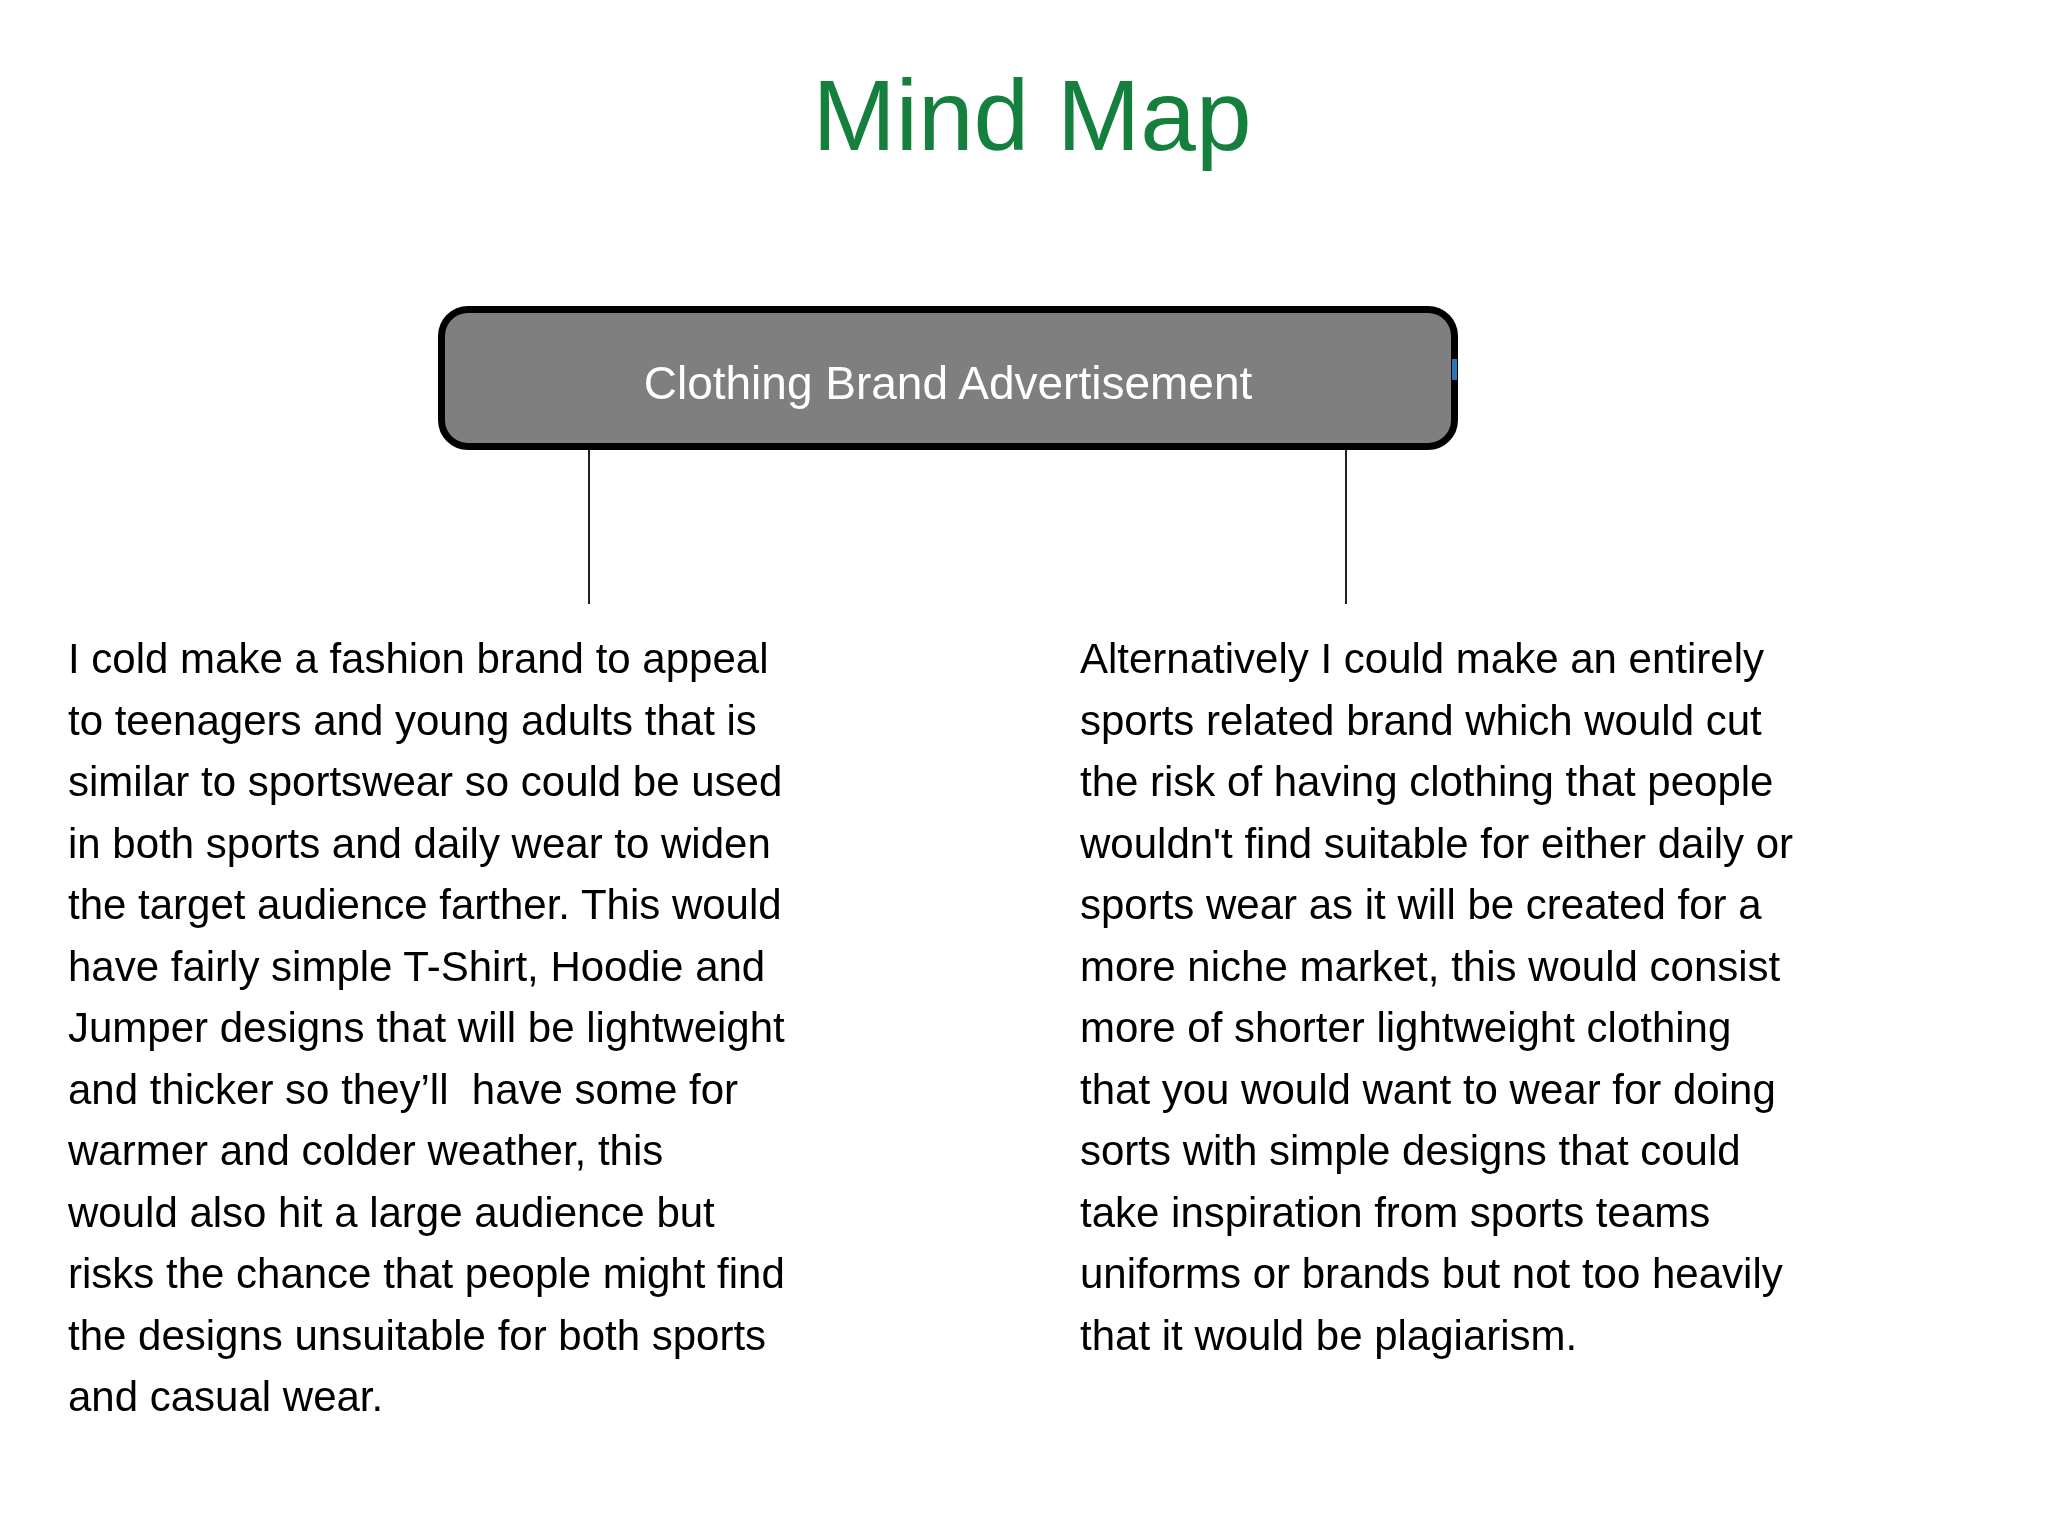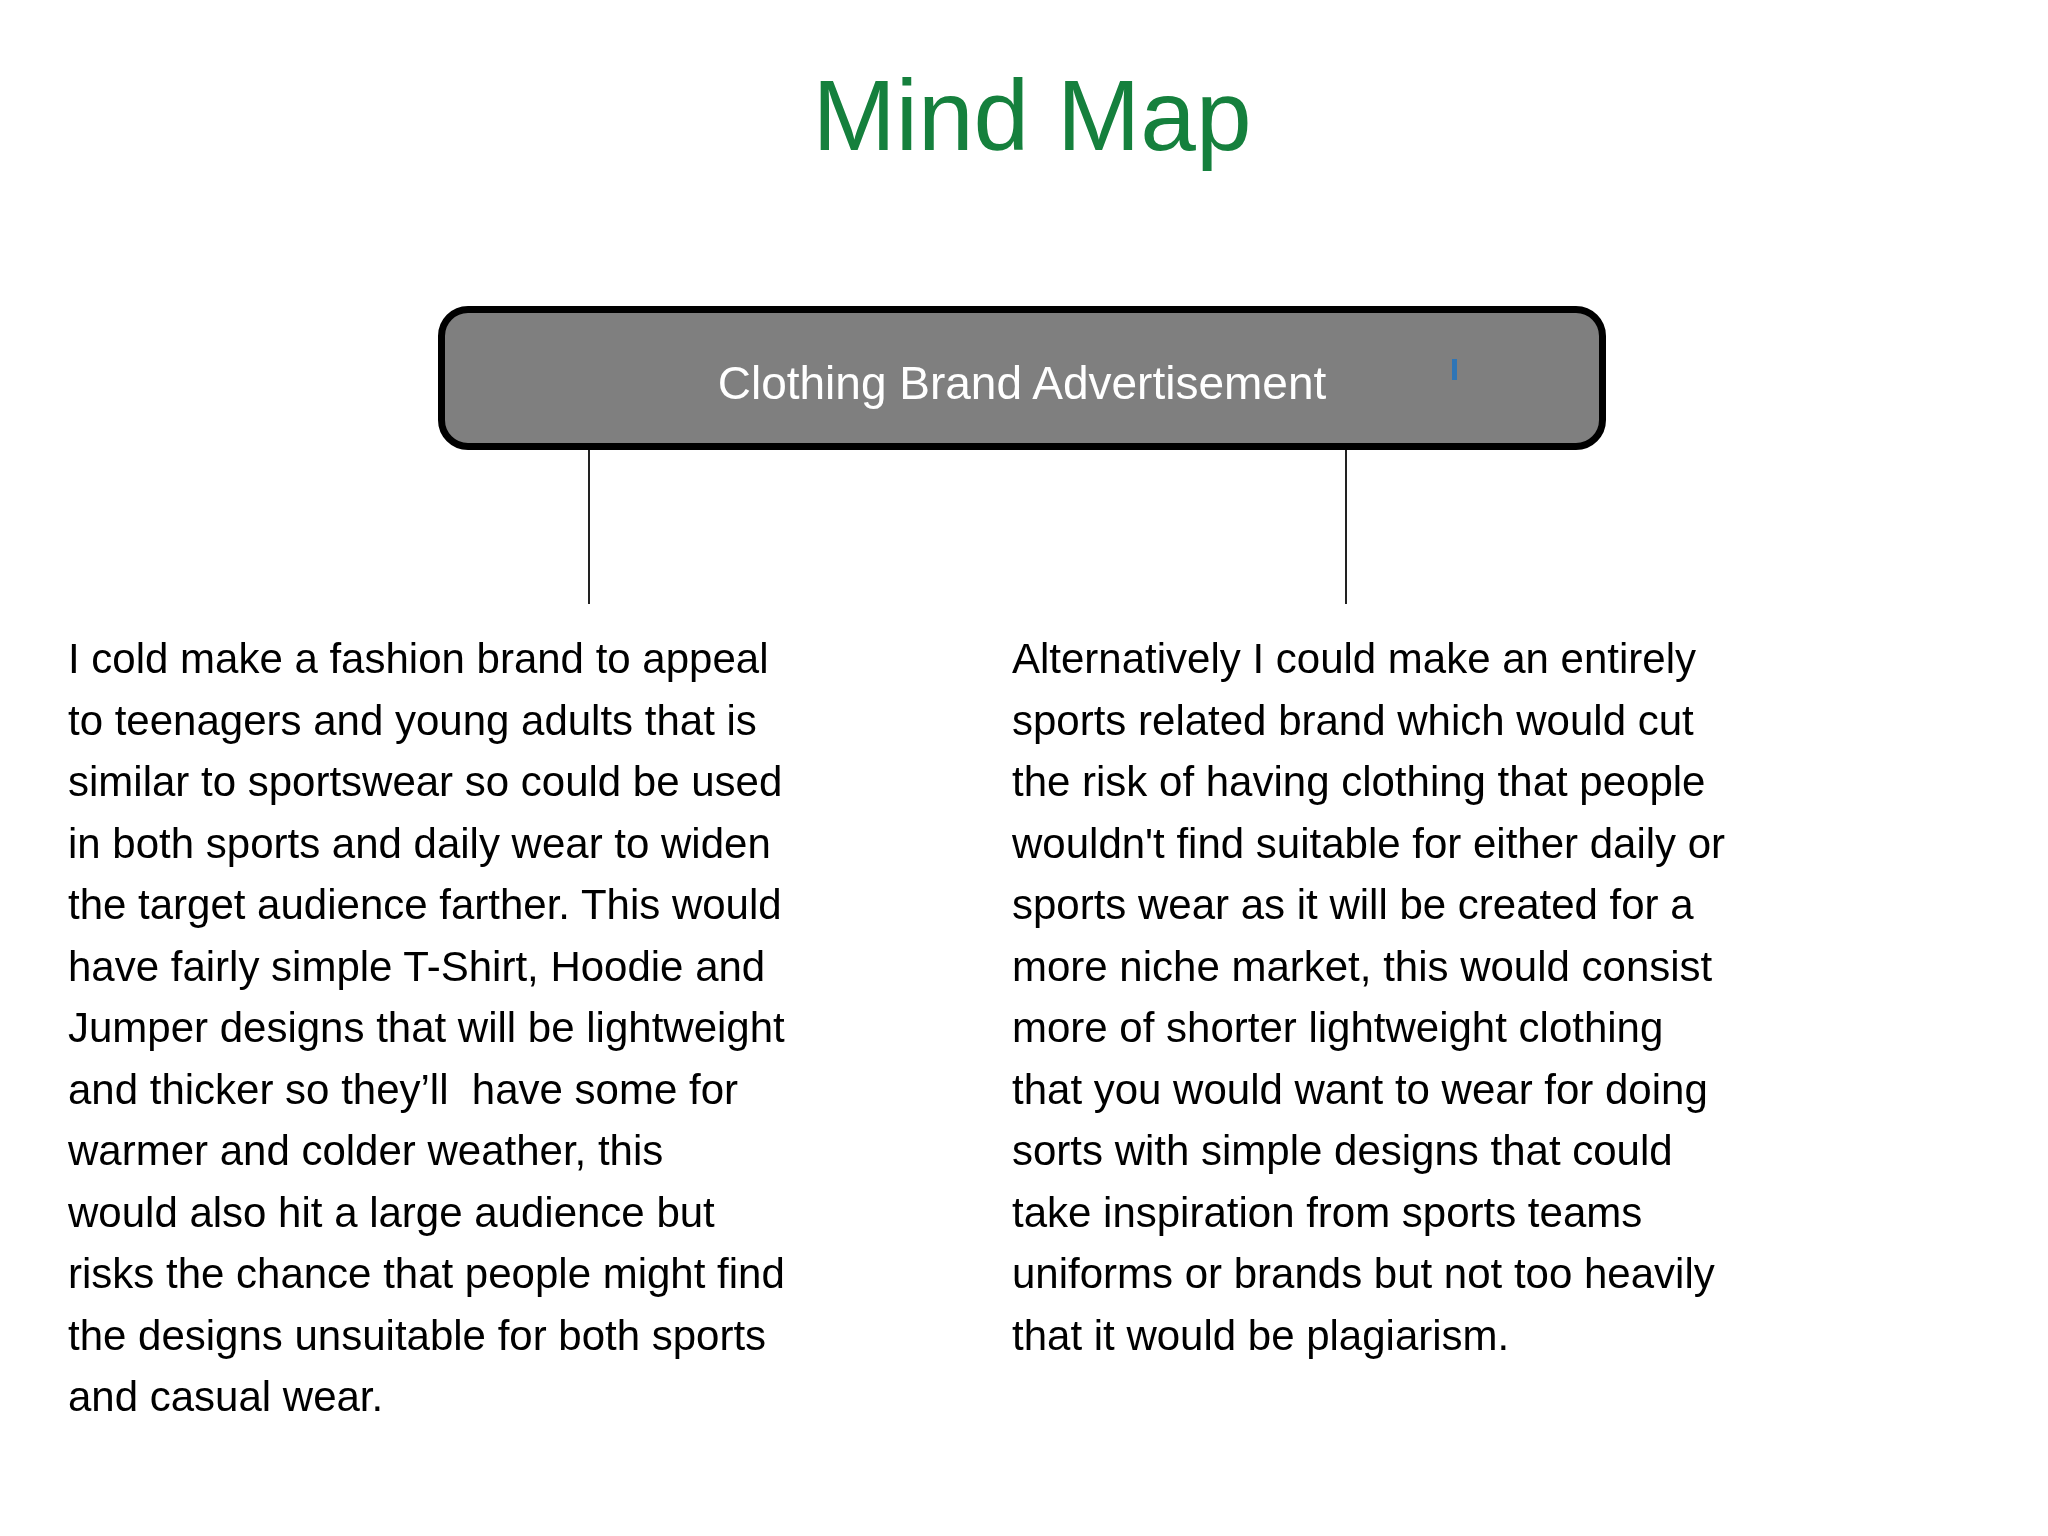--- a/index.html
+++ b/index.html
@@ -21,21 +21,21 @@
     text-align: center;
     font-size: 100px;
     font-weight: 400;
     line-height: 1.15;
     color: #15803d;
   }
   .root-node {
     position: absolute;
     left: 438px;
     top: 306px;
-    width: 1168px;
+    width: 1020px;
     height: 144px;
     box-sizing: border-box;
     background: #7f7f7f;
     border: 7px solid #000000;
     border-radius: 30px;
     display: flex;
     align-items: center;
     justify-content: center;
     padding-top: 10px;
   }
@@ -66,21 +66,21 @@
     position: absolute;
     top: 628px;
     width: 920px;
     font-size: 42px;
     line-height: 61.5px;
     text-align: left;
     white-space: pre-wrap;
     color: #000000;
   }
   .note-left  { left: 68px; }
-  .note-right { left: 1012px; }
+  .note-right { left: 1080px; }
 </style>
 </head>
 <body>
 
 <div class="canvas">
 
   <h1 class="title">Mind Map</h1>
 
   <div class="root-node" style="background: rgb(127, 127, 127); border-color: rgb(0, 0, 0);">
     <span class="root-label" style="color: rgb(255, 255, 255);">Clothing Brand Advertisement</span>

